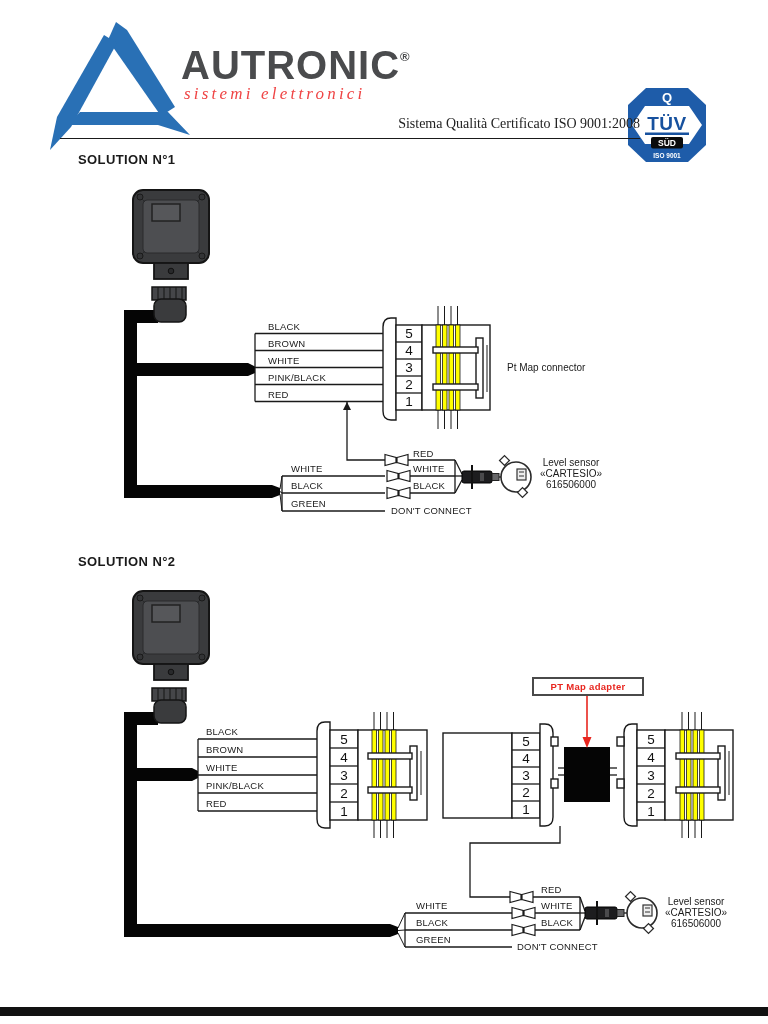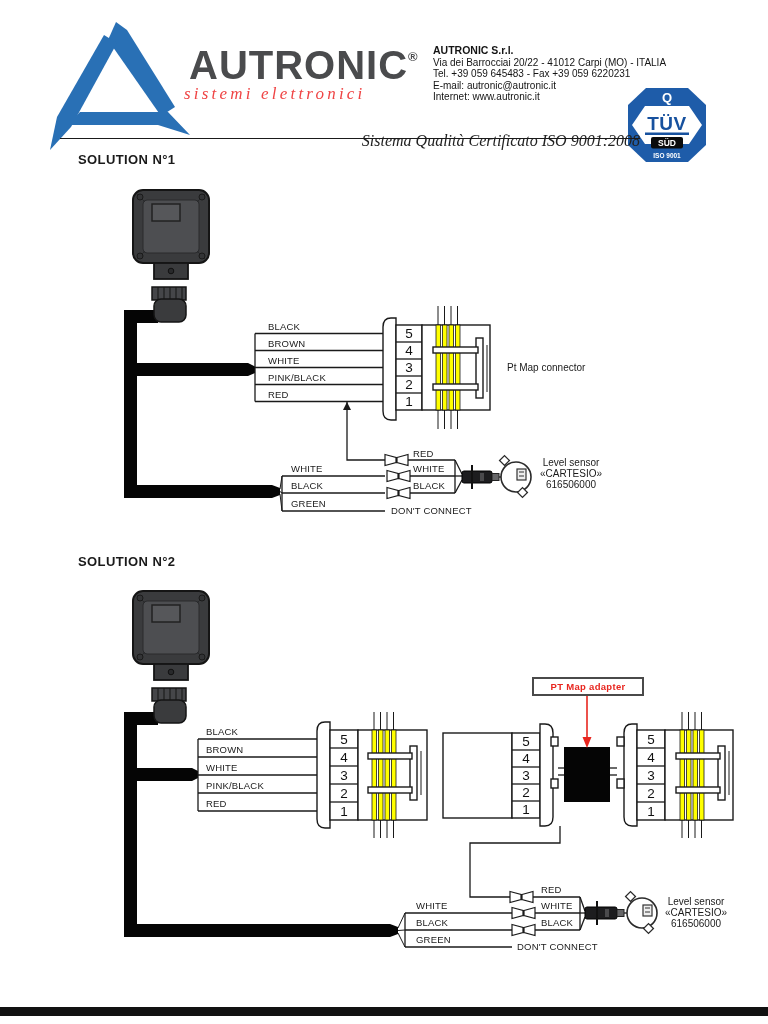--- a/index.html
+++ b/index.html
@@ -1,27 +1,27 @@
 <!DOCTYPE html>
 <html><head>
 <meta charset="utf-8">
 <style>
   html,body{margin:0;padding:0;background:#ffffff;}
   #page{position:relative;width:768px;height:1024px;background:#ffffff;overflow:hidden;
         font-family:"Liberation Sans",sans-serif;color:#1a1a1a;}
   #gfx{position:absolute;left:0;top:0;z-index:0;}
   .htxt{position:absolute;z-index:2;}
-  .brand{left:189px;top:45px;font-size:40px;font-weight:bold;letter-spacing:1px;color:#4a4b4d;line-height:1;}
+  .brand{left:181px;top:45px;font-size:40px;font-weight:bold;letter-spacing:1px;color:#4a4b4d;line-height:1;}
   .brand sup{font-size:13px;font-weight:bold;vertical-align:18px;letter-spacing:0;}
   .tagline{left:184px;top:84px;font-family:"Liberation Serif",serif;font-style:italic;
            font-size:17px;letter-spacing:3.2px;color:#ef4444;}
   .company{left:433px;top:45px;font-size:10px;line-height:11.5px;color:#141414;}
   .company .cname{font-weight:bold;font-size:10.5px;}
-  .cert{right:128px;top:132px;width:320px;text-align:right;font-family:"Liberation Serif",serif;
-        font-style:italic;font-size:16px;color:#222;}
+  .cert{right:128px;top:116px;width:320px;text-align:right;font-family:"Liberation Serif",serif;
+        font-size:14px;color:#222;}
   .rule{left:60px;top:138px;width:580px;height:0;border-top:1.5px solid #1a1a1a;}
 
   
   .t-title{font-family:"Liberation Sans",sans-serif;font-size:13px;font-weight:bold;letter-spacing:.4px;fill:#1a1a1a;}
   .t-lbl{font-family:"Liberation Sans",sans-serif;font-size:9.5px;letter-spacing:.2px;fill:#1a1a1a;}
   .t-pin{font-family:"Liberation Sans",sans-serif;font-size:13.5px;fill:#111;}
   .t-note{font-family:"Liberation Sans",sans-serif;font-size:10px;fill:#1a1a1a;}
   .t-red{font-family:"Liberation Sans",sans-serif;font-size:9.5px;font-weight:bold;letter-spacing:.3px;fill:#e8261f;}
   .t-tuv{font-family:"Liberation Sans",sans-serif;font-size:19px;font-weight:bold;fill:#17519e;letter-spacing:.5px;}
   .t-sud{font-family:"Liberation Sans",sans-serif;font-size:8.5px;font-weight:bold;fill:#ffffff;}
@@ -399,24 +399,17 @@
   <text class="t-note" x="696" y="905" text-anchor="middle">Level sensor</text>
   <text class="t-note" x="696" y="916" text-anchor="middle">«CARTESIO»</text>
   <text class="t-note" x="696" y="927" text-anchor="middle">616506000</text>
 
   <rect x="0" y="1007" width="768" height="9" fill="#111111"></rect>
 </svg>
 
 <div class="htxt brand"><span>AUTRONIC</span><sup>®</sup></div>
 <div class="htxt tagline">sistemi elettronici</div>
 
-<div class="htxt company">
-  <div class="cname">AUTRONIC S.r.l.</div>
-  <div>Via dei Barrocciai 20/22 - 41012 Carpi (MO) - ITALIA</div>
-  <div>Tel. +39 059 645483 - Fax +39 059 6220231</div>
-  <div>E-mail: autronic@autronic.it</div>
-  <div>Internet: www.autronic.it</div>
-</div>
 
 <div class="htxt cert">Sistema Qualità Certificato ISO 9001:2008</div>
 <div class="htxt rule"></div>
 
 </div>
 
 </body></html>

